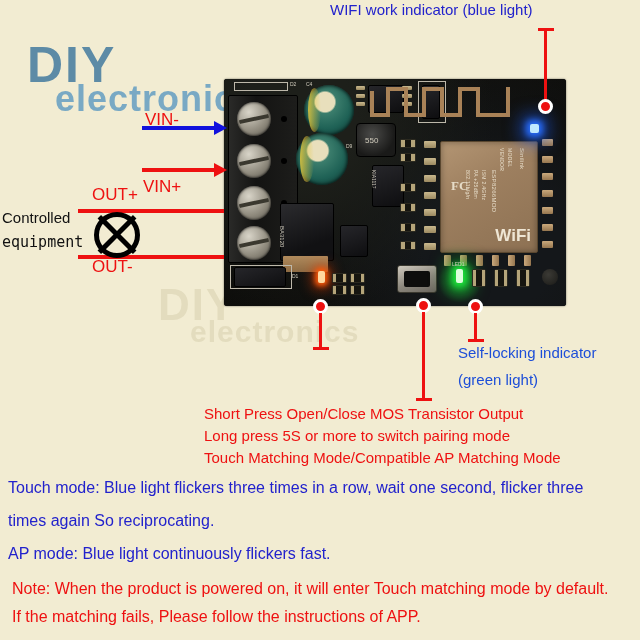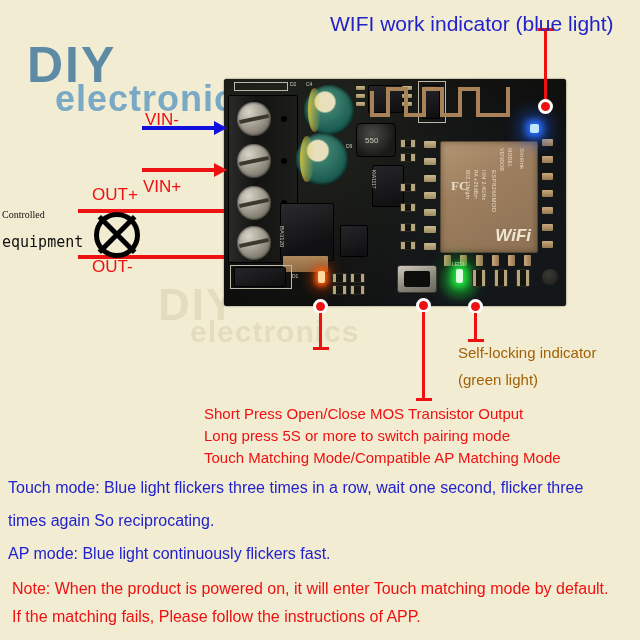--- a/index.html
+++ b/index.html
@@ -85,21 +85,21 @@
   .espmod{
     background:linear-gradient(150deg,#b39573 0%,#9d7f5f 40%,#8d7153 100%);
     border:1px solid #5a472f;border-radius:2px;
     box-shadow:inset 0 0 6px rgba(0,0,0,.35);
   }
   .espmod .mtxt{
     position:absolute;color:#e6dcc8;font-size:6px;letter-spacing:.3px;
     transform:rotate(90deg);transform-origin:left top;white-space:nowrap;
     font-family:"Liberation Sans",sans-serif;
   }
-  .wifilogo{position:absolute;right:6px;bottom:6px;color:#efe6d4;font-size:17px;font-weight:bold;font-style:italic;}
+  .wifilogo{position:absolute;right:6px;bottom:6px;color:#efe6d4;font-size:17px;font-weight:bold;}
   .fcc{position:absolute;left:10px;top:36px;color:#e6dcc8;font-size:13px;font-weight:bold;font-family:"Liberation Serif",serif;}
 
   
   .ant{position:absolute;border:0;}
   .antseg{position:absolute;background:#a98257;}
 
   
   .pinpad{position:absolute;width:11px;height:7px;background:linear-gradient(#caa97c,#96764f);border-radius:1px;}
   .pinpad2{position:absolute;width:7px;height:11px;background:linear-gradient(90deg,#caa97c,#96764f);border-radius:1px;}
 
@@ -146,30 +146,30 @@
   .tcap{position:absolute;height:3px;background:#ee1111;}
   .dot{
     position:absolute;width:15px;height:15px;border-radius:50%;
     background:#ee1111;border:3px solid #ffffff;box-sizing:border-box;
   }
 
   
   .lab{position:absolute;white-space:nowrap;}
   .lab-red{color:#ee1111;}
   .lab-blue{color:#2222cc;}
-  .lab-green{color:#a16207;}
+  .lab-green{color:#1d4ed8;}
   .lab-black{color:#111;}
 
-  .t-wifi{left:330px;top:12px;font-size:21px;}
+  .t-wifi{left:330px;top:1px;font-size:15px;}
   .t-vinminus{left:145px;top:110px;font-size:17px;}
   .t-dcrange{left:110px;top:140px;font-size:17px;}
   .t-vinplus{left:143px;top:177px;font-size:17px;}
   .t-outplus{left:92px;top:185px;font-size:17px;}
   .t-outminus{left:92px;top:257px;font-size:17px;}
-  .t-ctrl1{left:2px;top:209px;font-size:10px;font-family:Liberation Serif, serif;}
+  .t-ctrl1{left:2px;top:209px;font-size:15px;font-family:Liberation Sans, sans-serif;}
   .t-ctrl2{left:2px;top:233px;font-size:15px;font-family:"DejaVu Sans Mono",monospace;}
   .t-mos{left:86px;top:352px;font-size:16px;}
   .t-self1{left:458px;top:344px;font-size:15px;}
   .t-self2{left:458px;top:371px;font-size:15px;text-align:center;}
   .t-press1{left:204px;top:405px;font-size:15px;}
   .t-press2{left:204px;top:427px;font-size:15px;}
   .t-press3{left:204px;top:449px;font-size:15px;}
   .t-touch1{left:8px;top:479px;font-size:16px;}
   .t-touch2{left:8px;top:512px;font-size:16px;}
   .t-ap{left:8px;top:545px;font-size:16px;}

